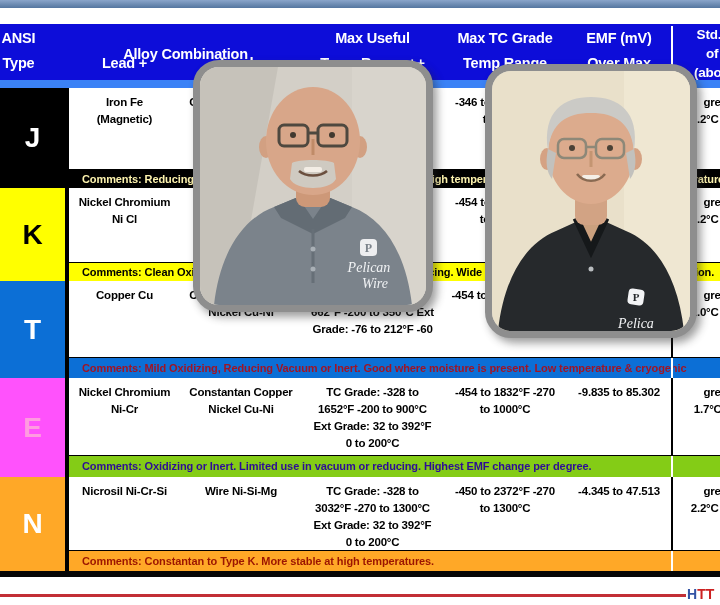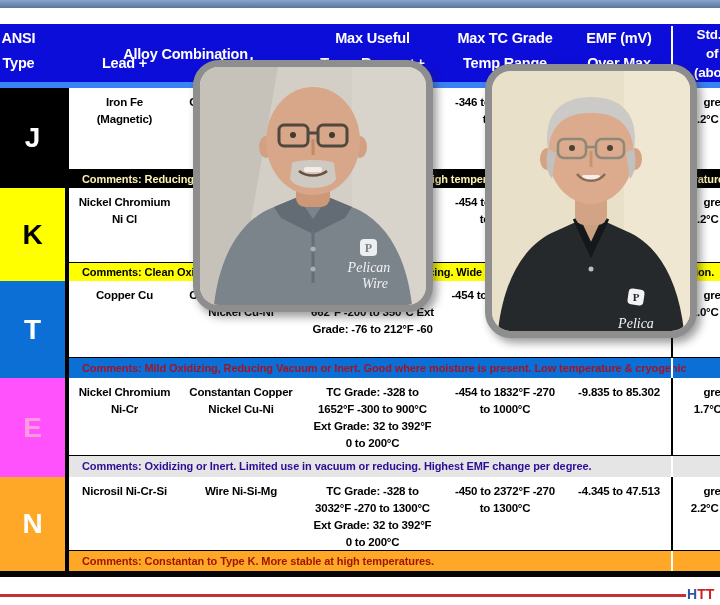--- a/index.html
+++ b/index.html
@@ -2,21 +2,21 @@
 <html><head>
 <meta charset="utf-8">
 <style>
   * { margin:0; padding:0; box-sizing:border-box; }
   body { background:#ffffff; }
   #screen { position:relative; width:720px; height:605px; background:#fff; overflow:hidden;
             font-family:"Liberation Sans","DejaVu Sans",sans-serif; }
   #top-bar { position:absolute; top:0; left:0; width:720px; height:8px;
              background:linear-gradient(#8aa5ca,#54769f); }
   #table { position:absolute; top:24px; left:0; width:720px; }
-  #thead { position:relative; height:64px; background:#0d0dd9; border-bottom:6px solid #3b82f6; overflow:visible; }
+  #thead { position:relative; height:64px; background:#0d0dd9; border-bottom:8px solid #3b82f6; overflow:visible; }
   .hcell { position:absolute; color:#fff; font-weight:bold; font-size:14.5px; letter-spacing:-0.2px;
            text-align:center; white-space:nowrap; }
   .hcell.small { font-size:13.5px; }
   .hsep { position:absolute; left:671px; top:2px; width:2px; height:58px; background:#fff; }
   .row-group { display:flex; width:720px; }
   .type-cell { width:69px; border-right:4px solid #000; display:flex; align-items:center;
                justify-content:center; font-size:28px; font-weight:bold; flex:none; }
   .right-part { width:651px; display:flex; flex-direction:column; flex:none; }
   .data-row { display:flex; background:#fff; }
   .cell { padding-top:6px; font-size:11.5px; font-weight:bold; line-height:17px; text-align:center;
@@ -182,39 +182,39 @@
               <div class="cell" style="width: 111px;">
                 <div class="cell-line">Nickel Chromium</div>
                 <div class="cell-line">Ni-Cr</div>
               </div>
               <div class="cell" style="width: 122px;">
                 <div class="cell-line">Constantan Copper</div>
                 <div class="cell-line">Nickel Cu-Ni</div>
               </div>
               <div class="cell" style="width: 141px;">
                 <div class="cell-line">TC Grade: -328 to</div>
-                <div class="cell-line">1652°F  -300 to 900°C</div>
+                <div class="cell-line">1652°F  -200 to 900°C</div>
                 <div class="cell-line">Ext Grade: 32 to 392°F</div>
                 <div class="cell-line">0 to 200°C</div>
               </div>
               <div class="cell" style="width: 124px;">
                 <div class="cell-line">-454 to 1832°F  -270</div>
                 <div class="cell-line">to 1000°C</div>
               </div>
               <div class="cell" style="width: 104px;">
                 <div class="cell-line">-9.835 to 85.302</div>
               </div>
               <div class="cell std-cell" style="width: 49px;">
                 <div class="std-inner">
                   <div class="cell-line">greater of</div>
                   <div class="cell-line">1.7°C or 0.5%</div>
                 </div>
               </div>
             </div>
-            <div class="comment-strip" style="height: 23px; background: #e5e5e5; color: rgb(45, 13, 150);">
+            <div class="comment-strip" style="height: 23px; background: #84cc16; color: rgb(45, 13, 150);">
               <span class="comment-text">Comments: Oxidizing or Inert. Limited use in vacuum or reducing. Highest EMF change per degree.</span>
               <div class="comment-sep"></div>
             </div>
           </div>
         </div>
         <div class="row-group" style="height: 94px;">
           <div class="type-cell" style="background: rgb(255, 168, 39); color: rgb(255, 255, 255);">N</div>
           <div class="right-part">
             <div class="data-row" style="height: 73px;">
               <div class="cell" style="width: 111px;">

